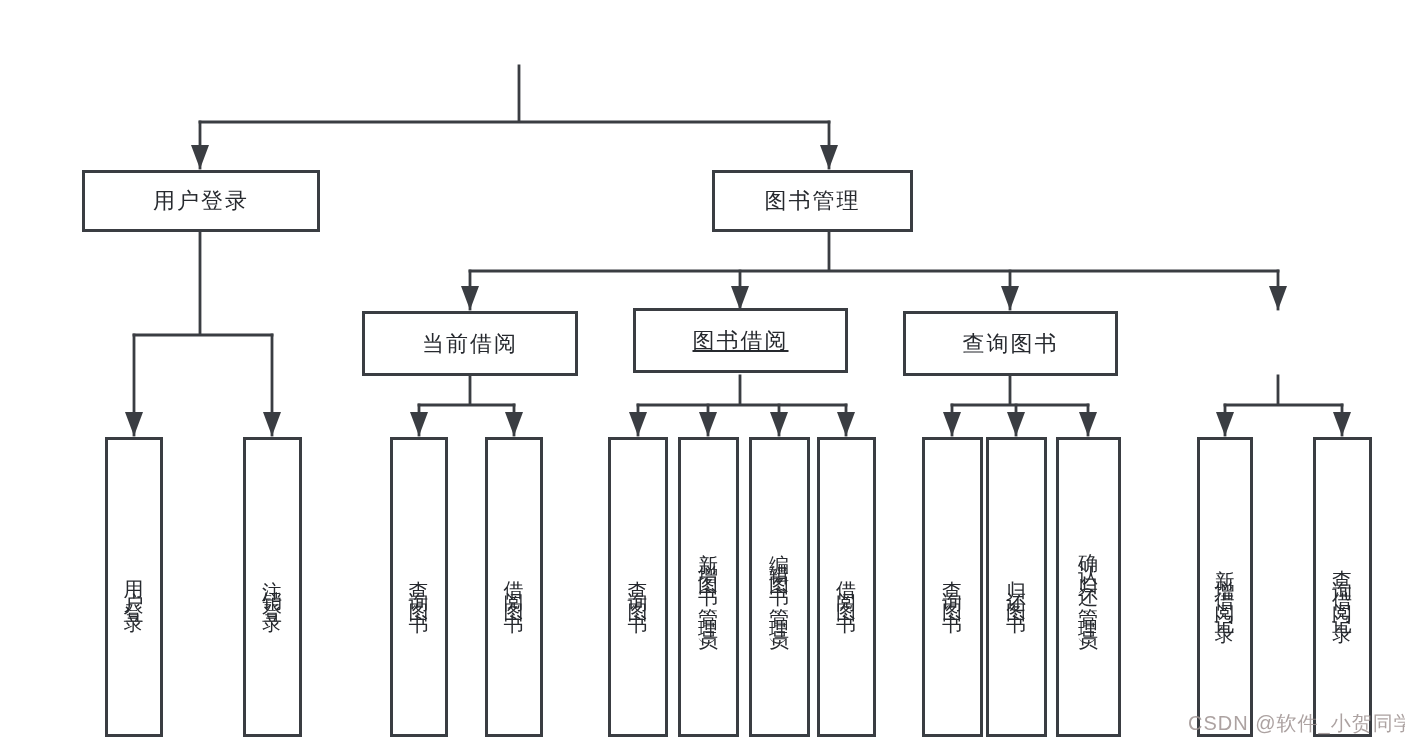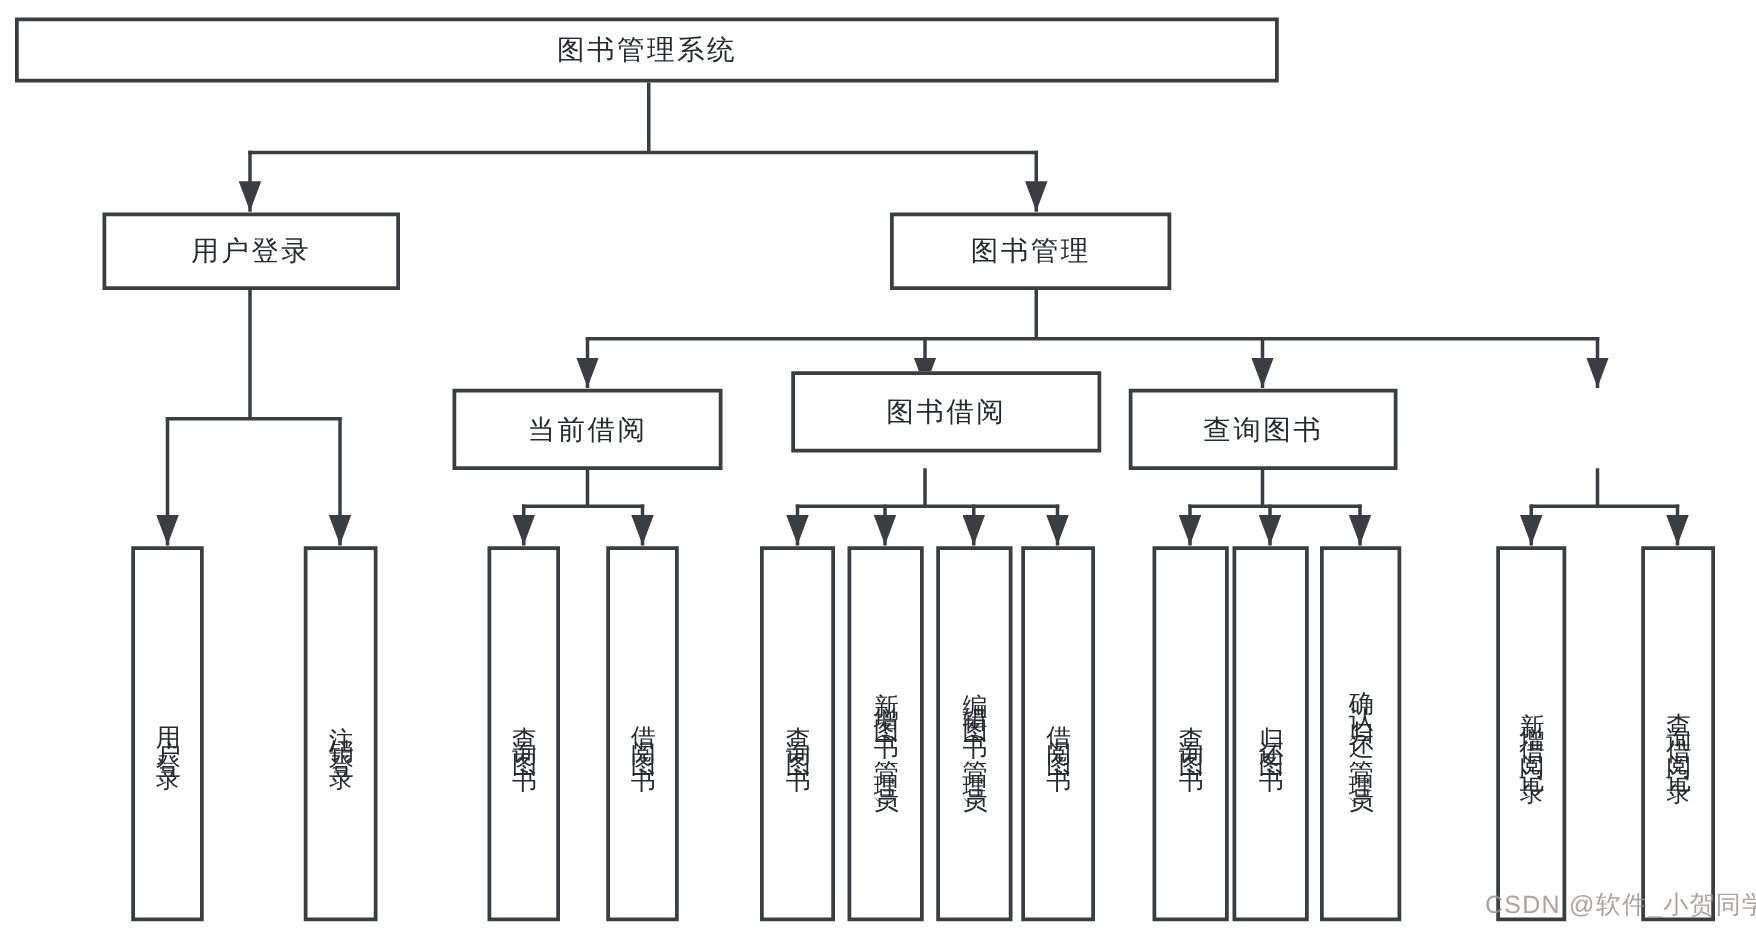--- a/index.html
+++ b/index.html
@@ -96,27 +96,26 @@
       <line x1="952" y1="405" x2="952" y2="435" marker-end="url(#arr)"></line>
       <line x1="1016" y1="405" x2="1016" y2="435" marker-end="url(#arr)"></line>
       <line x1="1088" y1="405" x2="1088" y2="435" marker-end="url(#arr)"></line>
 
       <path d="M1278,376 V405 M1225,405 H1342"></path>
       <line x1="1225" y1="405" x2="1225" y2="435" marker-end="url(#arr)"></line>
       <line x1="1342" y1="405" x2="1342" y2="435" marker-end="url(#arr)"></line>
     </g>
   </svg>
 
-  <div class="node node-h" style="left:12px; top:14px; width:1011px; height:52px;">图书管理系统</div>
 
   <div class="node node-h" style="left:82px; top:170px; width:238px; height:62px;">用户登录</div>
-  <div class="node node-h" style="left:712px; top:170px; width:225px; height:62px;">图书管理</div>
+  <div class="node node-h" style="left:712px; top:170px; width:201px; height:62px;">图书管理</div>
 
   <div class="node node-h" style="left:362px; top:311px; width:216px; height:65px;">当前借阅</div>
-  <div class="node node-h" style="left:633px; top:297px; width:248px; height:65px;">图书借阅</div>
+  <div class="node node-h" style="left:633px; top:308px; width:215px; height:65px;text-decoration:underline;">图书借阅</div>
   <div class="node node-h" style="left:903px; top:311px; width:215px; height:65px;">查询图书</div>
 
   <div class="node node-v" style="left:105px; top:437px; width:58px; height:300px;">用户登录</div>
   <div class="node node-v" style="left:243px; top:437px; width:59px; height:300px;">注销登录</div>
 
   <div class="node node-v" style="left:390px; top:437px; width:58px; height:300px;">查询图书</div>
   <div class="node node-v" style="left:485px; top:437px; width:58px; height:300px;">借阅图书</div>
 
   <div class="node node-v" style="left:608px; top:437px; width:60px; height:300px;">查询图书</div>
   <div class="node node-v" style="left:678px; top:437px; width:61px; height:300px;">新增图书（管理员）</div>

